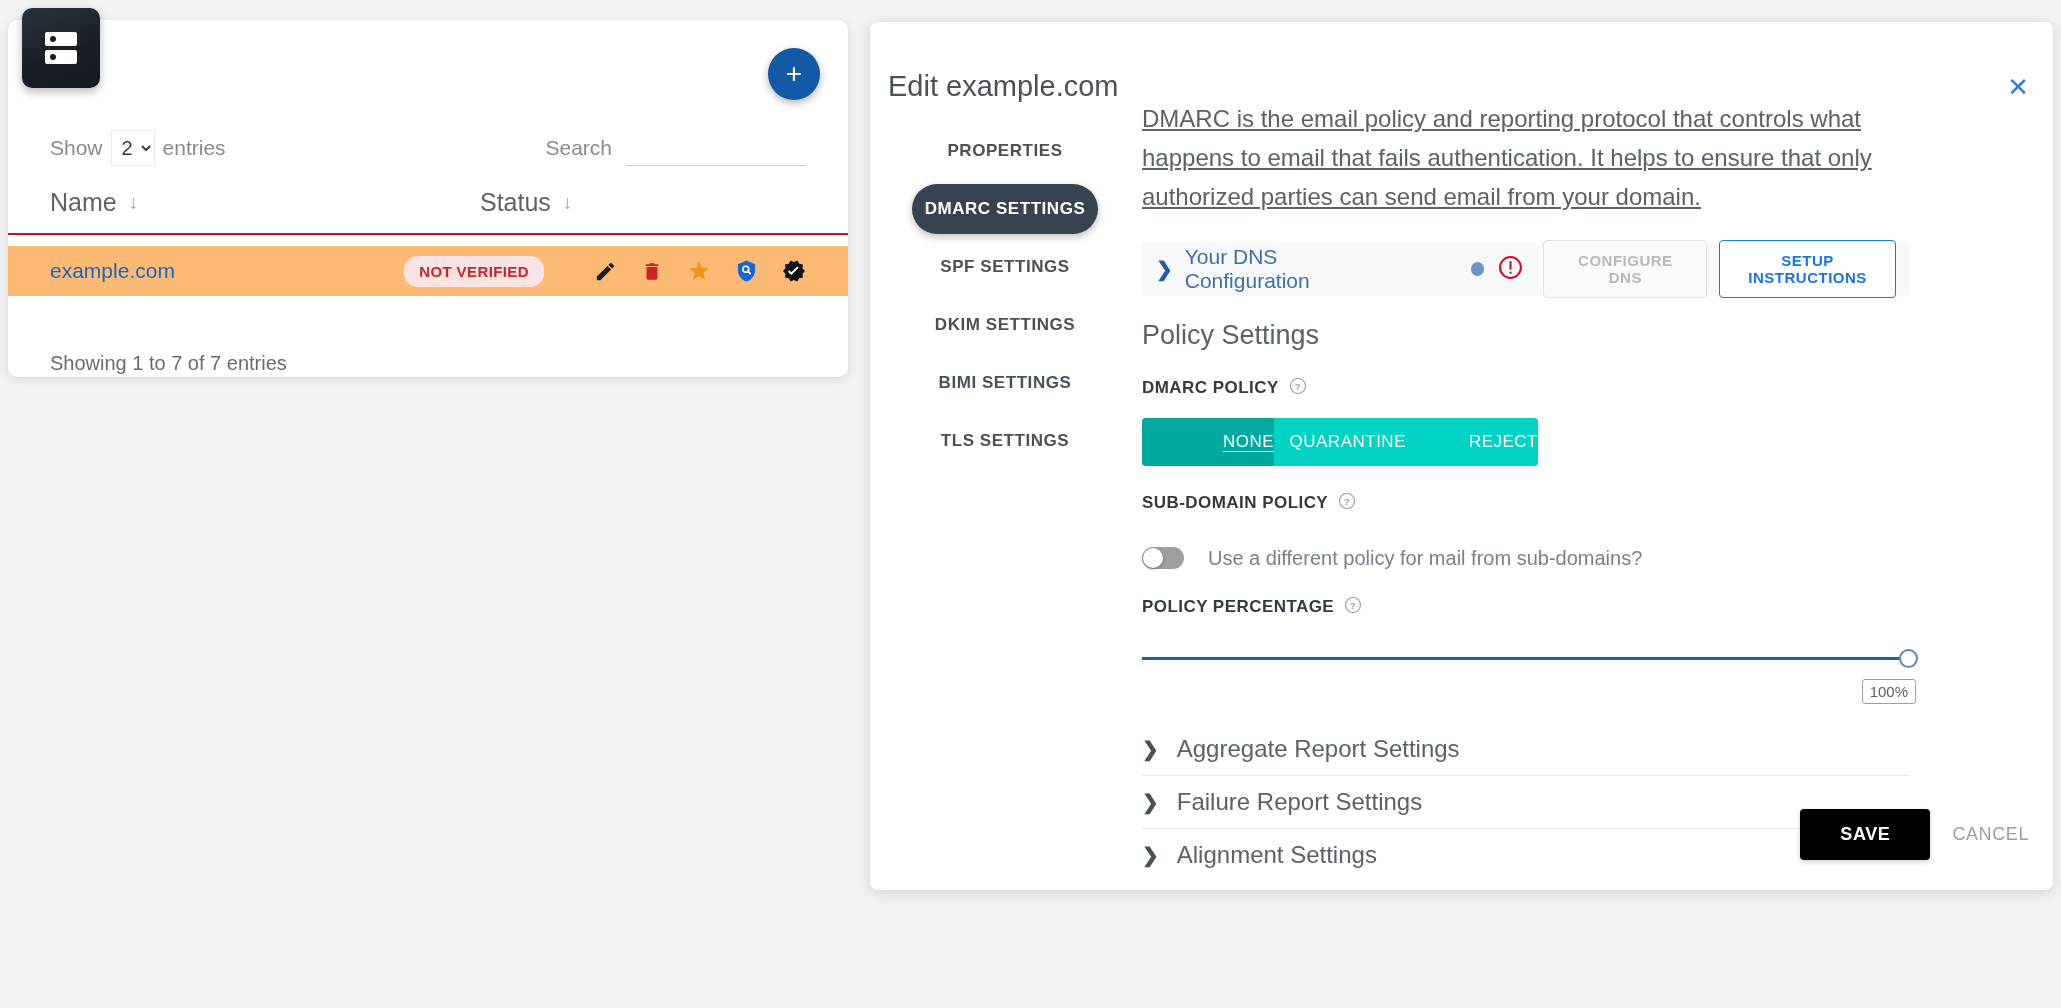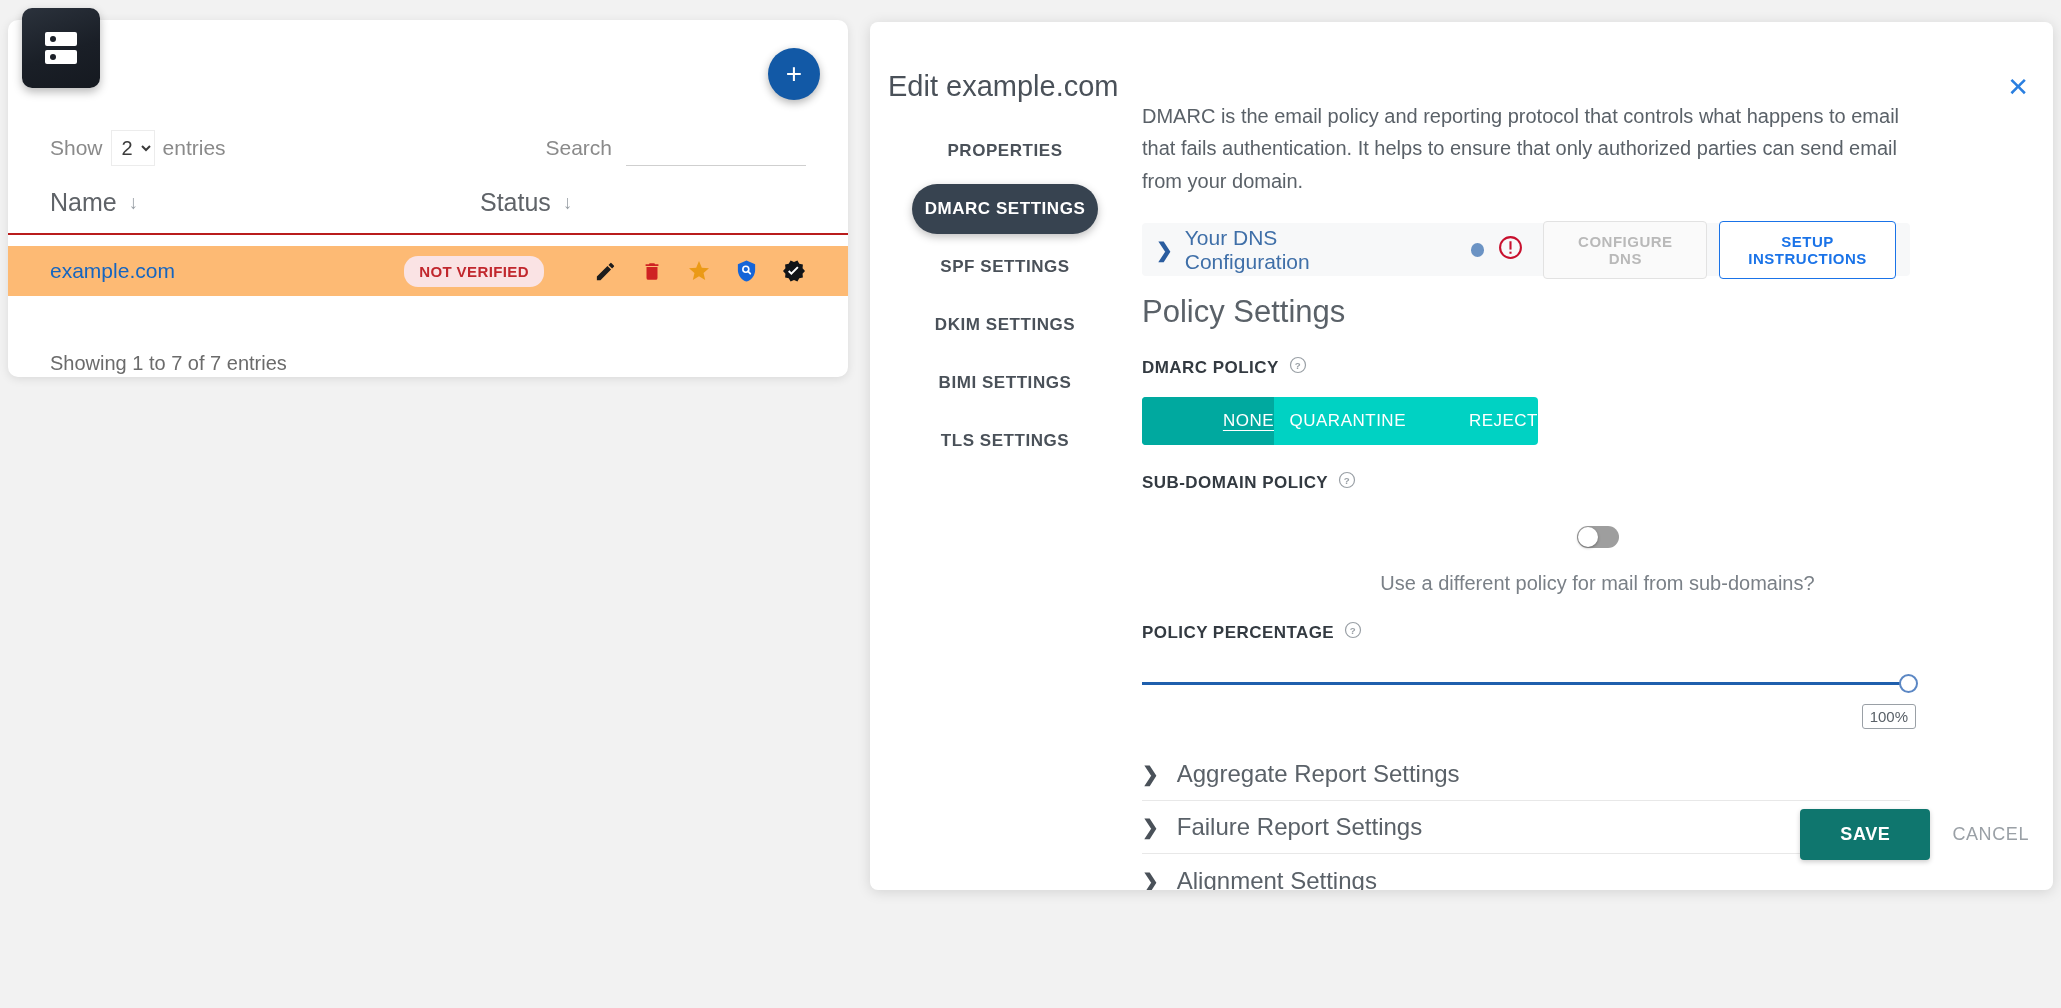--- a/index.html
+++ b/index.html
@@ -93,60 +93,60 @@
     font-size: 17px; font-weight: 700; letter-spacing: .55px; color: #4a5159; cursor: pointer;
   }
   .nav-item.active {
     background: #374350; color: #ffffff; border-radius: 30px;
     width: 186px; height: 50px; margin: 4px auto;
     box-shadow: 0 3px 8px rgba(0,0,0,.25);
   }
 
   .content { position: absolute; left: 272px; top: 78px; right: 0; }
   .intro {
-    width: 760px; font-size: 20px; line-height: 1.62; color: #5a6168;
+    width: 760px; font-size: 24px; line-height: 1.62; color: #5a6168; text-decoration: underline;
   }
   .dns-bar {
     margin-top: 26px; width: 768px; height: 53px; background: #f7f8f9; border-radius: 4px;
     display: flex; align-items: center; padding: 0 14px;
   }
   .chev { color: #2a5d9f; font-size: 20px; font-weight: 700; margin-right: 12px; cursor: pointer; }
   .dns-label { color: #3f6fa8; font-size: 21px; cursor: pointer; }
   .dns-dot { width: 14px; height: 14px; border-radius: 50%; background: #6b93c4; margin-left: 74px; }
   .warn-icon { margin-left: 14px; }
   .btn-ghost {
     margin-left: 20px; border: 1px solid #e2e2e2; background: #fafafa; color: #b9b9b9;
     font-size: 15px; font-weight: 700; letter-spacing: .5px; border-radius: 4px;
     padding: 11px 18px; cursor: pointer; font-family: inherit;
   }
   .btn-outline {
     margin-left: 12px; border: 1px solid #1a73e8; background: #fff; color: #1a73e8;
     font-size: 15px; font-weight: 700; letter-spacing: .5px; border-radius: 4px;
     padding: 11px 4px; cursor: pointer; font-family: inherit;
   }
 
-  .section-title { margin-top: 18px; font-size: 31px; color: #5a6168; }
+  .section-title { margin-top: 24px; font-size: 27px; color: #5a6168; }
   .field-label {
     margin-top: 26px; display: flex; align-items: center; gap: 10px;
     font-size: 17px; font-weight: 700; letter-spacing: .45px; color: #333a41;
   }
   .help { cursor: pointer; }
 
   .seg {
     margin-top: 18px; width: 396px; height: 48px; display: flex;
     border-radius: 4px; overflow: hidden; background: #00d2c3;
   }
   .seg-item {
     flex: 1; display: flex; align-items: center; justify-content: flex-end;
     color: #ffffff; font-size: 17px; letter-spacing: .5px; cursor: pointer;
   }
   .seg-item.active { background: #00a99f; }
   .seg-item.active span { text-decoration: underline; text-underline-offset: 4px; }
 
-  .toggle-row { margin-top: 32px; display: flex; align-items: center; gap: 24px; flex-direction: column; }
+  .toggle-row { margin-top: 32px; display: flex; align-items: flex-start; gap: 24px; }
   .toggle {
     width: 42px; height: 22px; border-radius: 12px; background: #9e9e9e;
     position: relative; cursor: pointer;
   }
   .toggle .knob {
     position: absolute; left: 1px; top: 1px; width: 20px; height: 20px;
     border-radius: 50%; background: #fff; box-shadow: 0 1px 3px rgba(0,0,0,.35);
   }
   .toggle-text { font-size: 20px; color: #7a8087; }
 
@@ -167,21 +167,21 @@
     border-bottom: 1px solid #e8e8e8; cursor: pointer;
   }
   .acc-row:last-child { border-bottom: 0; }
   .acc-chev { color: #4a5159; font-size: 20px; font-weight: 700; }
   .acc-label { font-size: 24px; color: #5a6168; }
 
   .panel-footer {
     position: absolute; right: 24px; bottom: 30px; display: flex; align-items: center; gap: 22px;
   }
   .btn-save {
-    background: #0f766e; color: #fff; border: 0; border-radius: 4px;
+    background: #000000; color: #fff; border: 0; border-radius: 4px;
     font-size: 18px; font-weight: 700; letter-spacing: .6px;
     padding: 15px 40px; cursor: pointer; font-family: inherit;
     box-shadow: 0 2px 5px rgba(0,0,0,.20);
   }
   .btn-cancel {
     background: transparent; border: 0; color: #9aa0a6; font-size: 18px;
     letter-spacing: .6px; cursor: pointer; font-family: inherit;
   }
 </style>
 </head>

